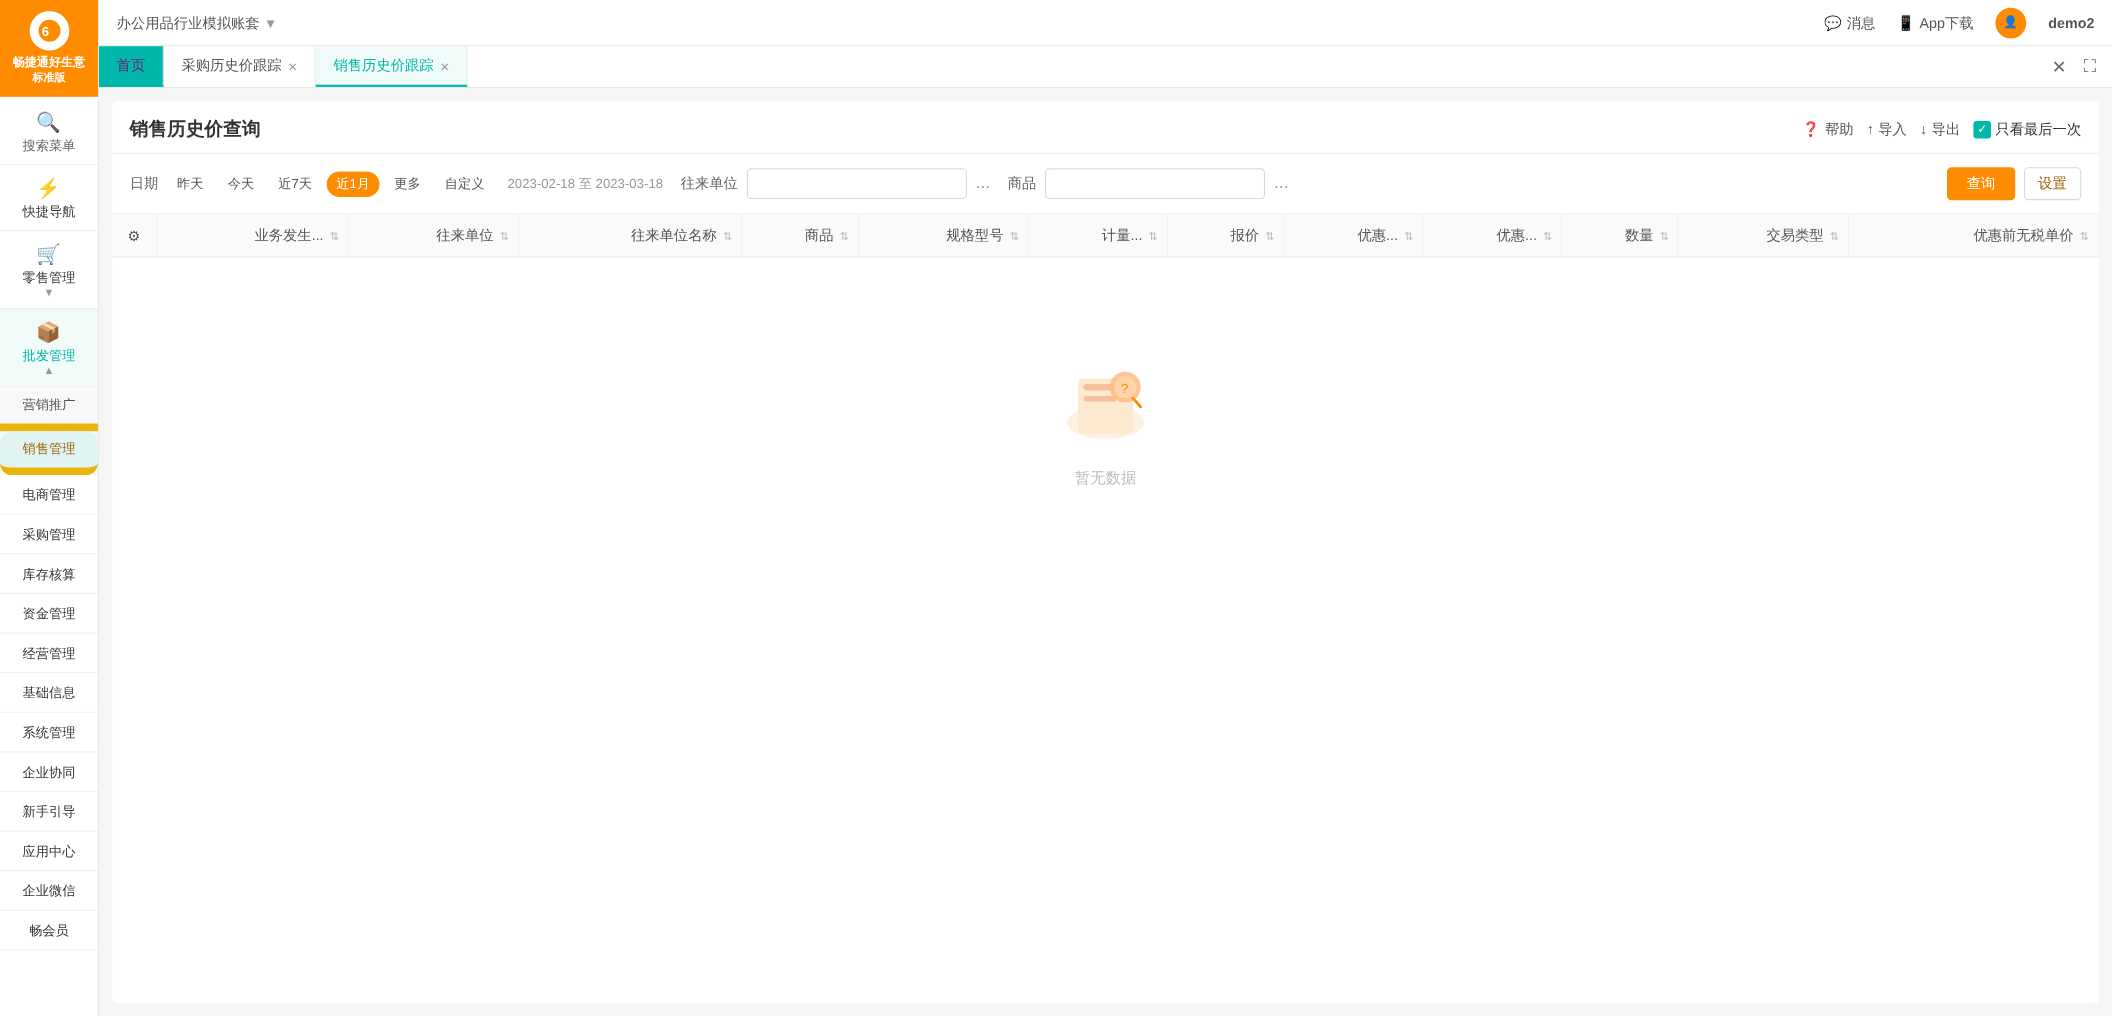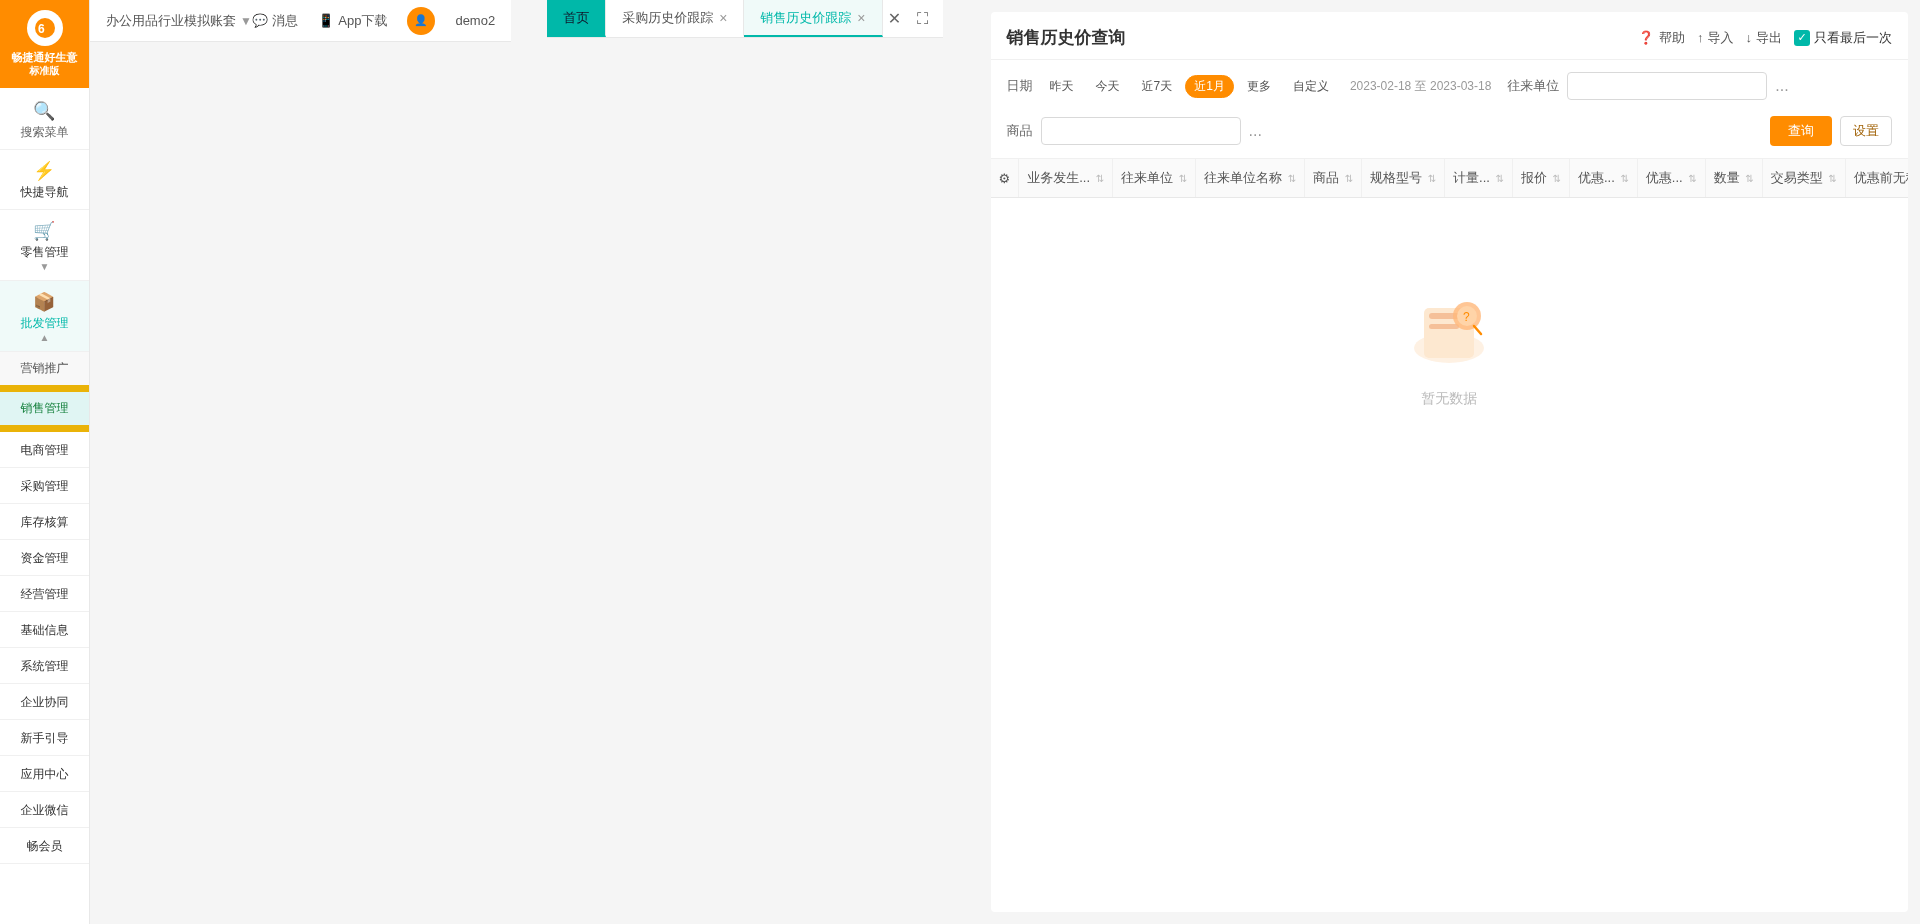--- a/index.html
+++ b/index.html
@@ -73,29 +73,28 @@
     }
     .sidebar-sub-item {
       width: 100%;
       padding: 8px 5px;
       text-align: center;
       font-size: 12px;
       color: #555;
       cursor: pointer;
       border-bottom: 7px solid #eab308;
     }
-    .sidebar-sub-item.active { color: #15803d; background: #e0f5f3; }
+    .sidebar-sub-item.active { color: #a16207; background: #e0f5f3; border-radius: 11px; }
 
     
     .main {
       flex: 1;
       display: flex;
-      flex-direction: row;
+      flex-direction: column;
       overflow: hidden;
-      gap: 36px;
     }
 
     
     .top-header {
       height: 42px;
       background: #fff;
       border-bottom: 1px solid #e8e8e8;
       display: flex;
       align-items: center;
       padding: 0 16px;
@@ -158,21 +157,21 @@
       padding: 0 16px;
       gap: 6px;
       font-size: 13px;
       color: #555;
       cursor: pointer;
       border-right: 1px solid #e8e8e8;
       border-bottom: 2px solid transparent;
       position: relative;
     }
     .tab-item.home {
-      color: #0f172a;
+      color: #701a75;
       background: #00b8a9;
       border-bottom-color: #00b8a9;
     }
     .tab-item.active {
       color: #00b8a9;
       border-bottom-color: #00b8a9;
       background: #f0faf9;
     }
     .tab-close {
       font-size: 14px;
@@ -495,21 +494,21 @@
         <span>💬</span>
         <span>消息</span>
       </div>
       <div class="action-item">
         <span>📱</span>
         <span>App下载</span>
       </div>
       <div class="user-avatar">
         <span>👤</span>
       </div>
-      <span style="cursor:pointer;">demo2</span>
+      <span style="cursor:pointer;font-weight:bold;">demo2</span>
     </div>
   </div>
 
   <div class="tab-bar">
     <div class="tab-item home">
       <span>首页</span>
     </div>
     <div class="tab-item">
       <span>采购历史价跟踪</span>
       <span class="tab-close">×</span>

